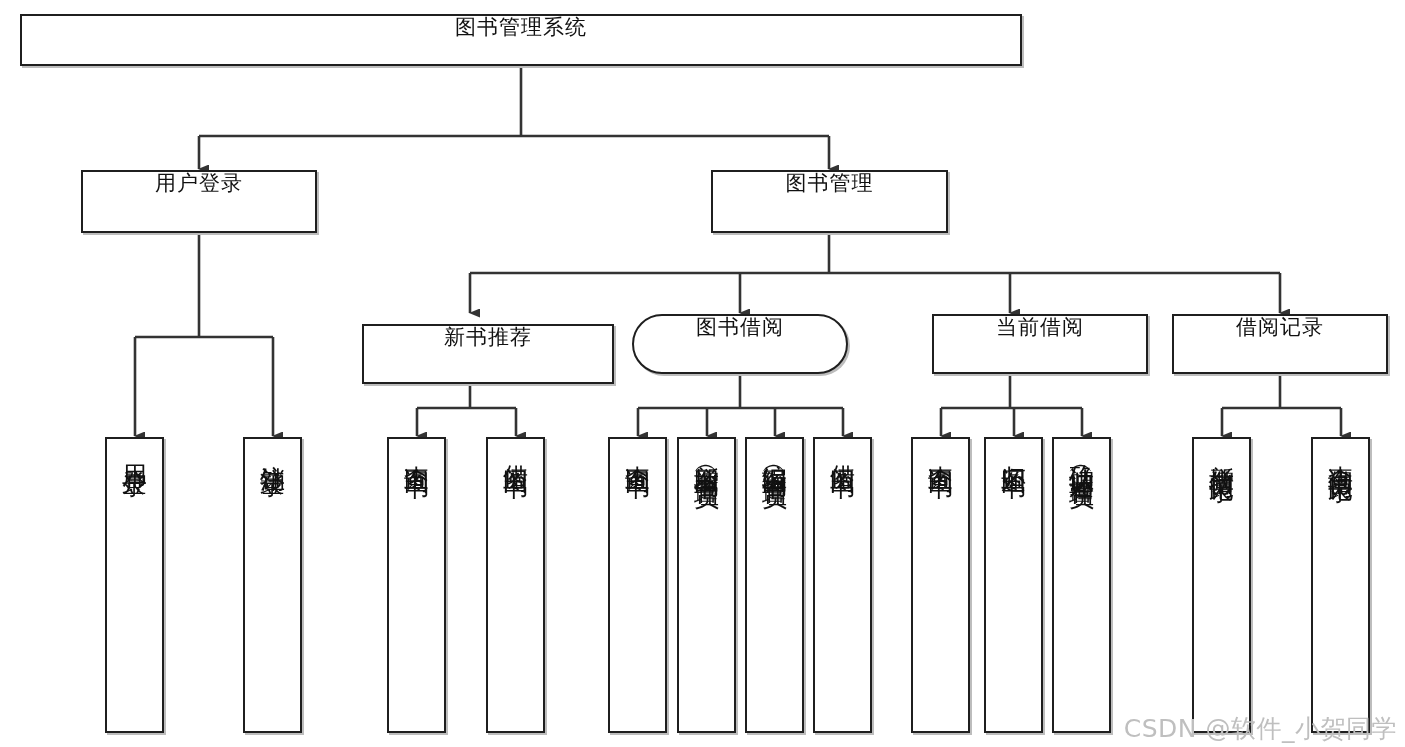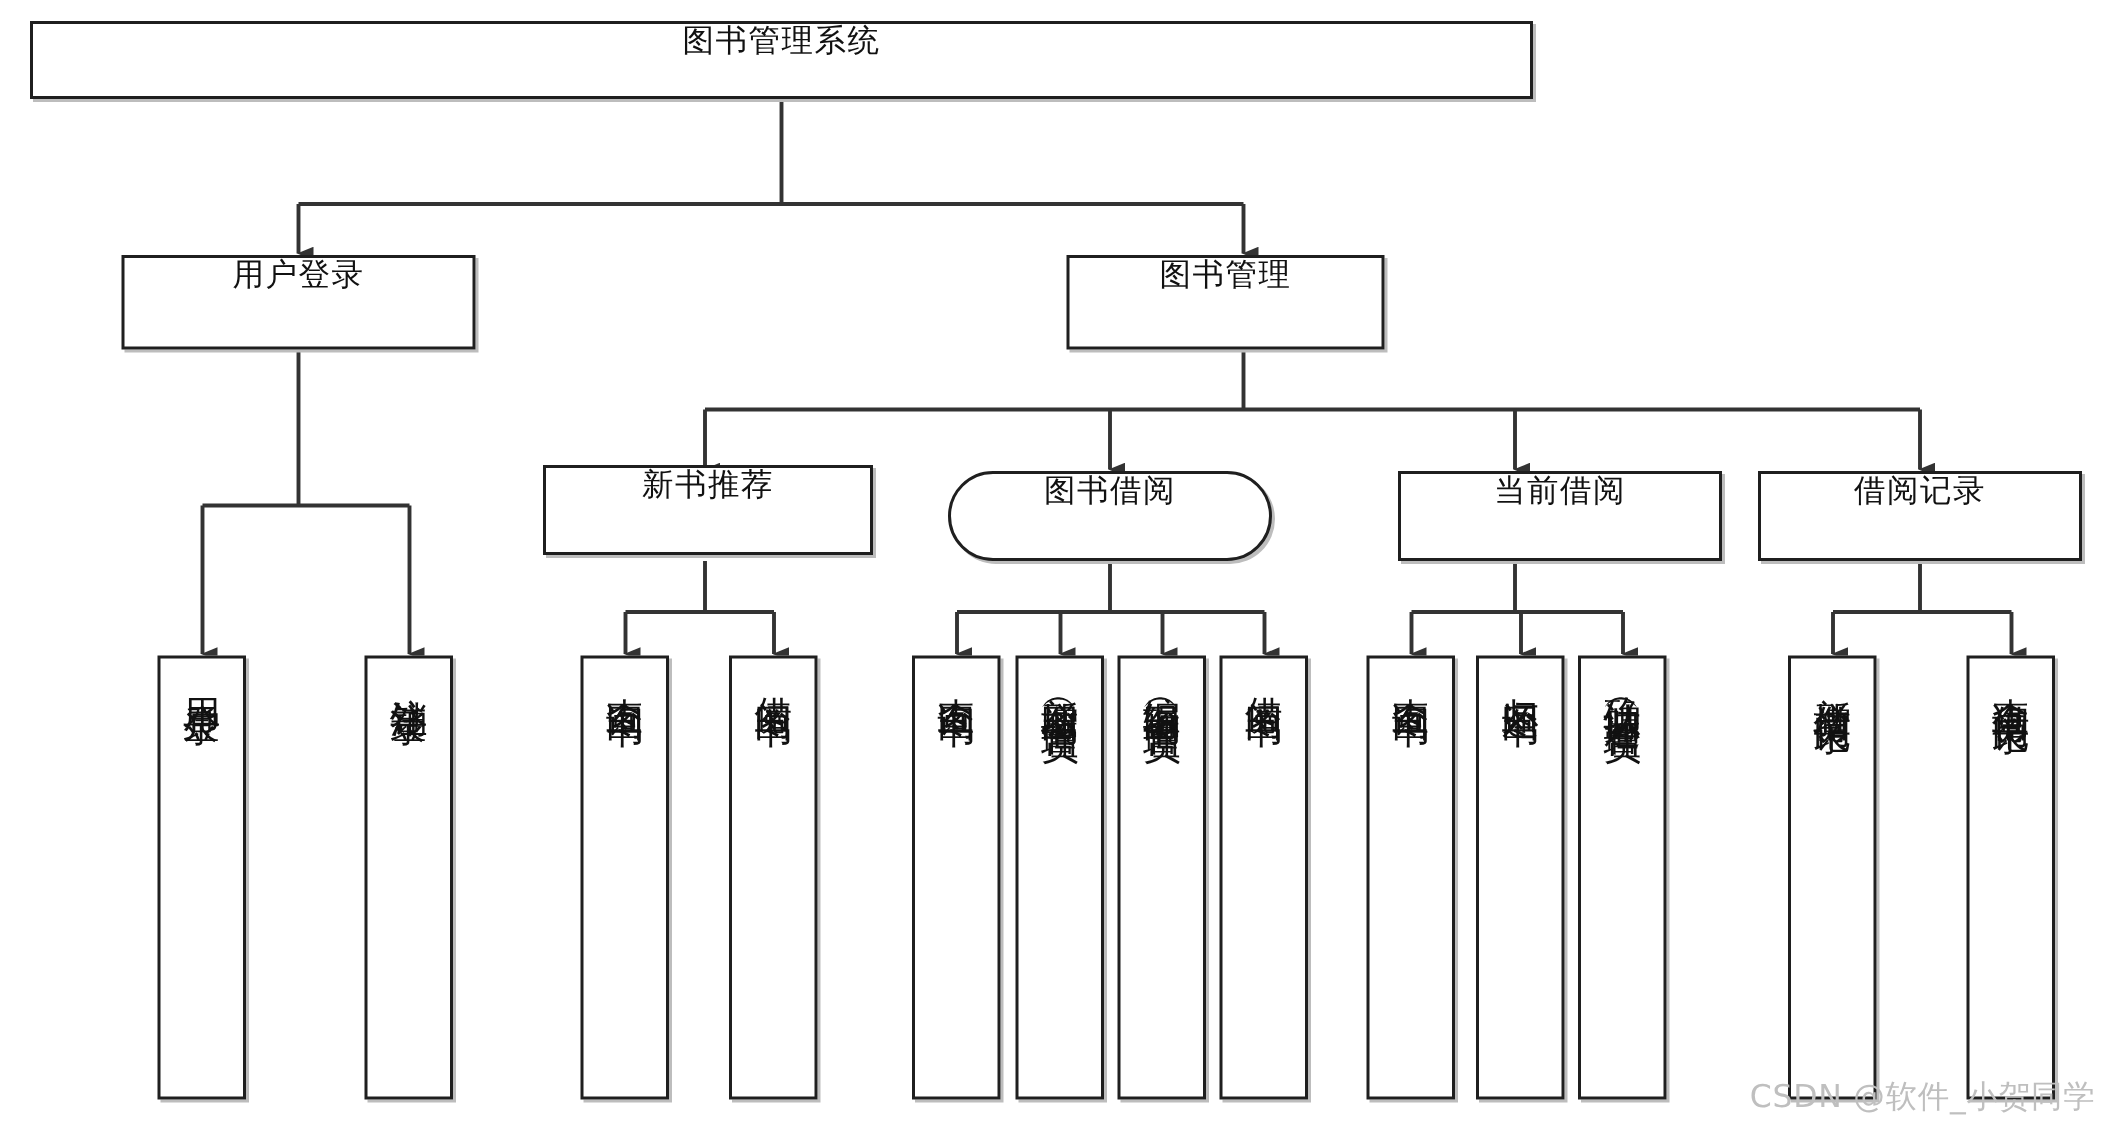--- a/index.html
+++ b/index.html
@@ -41,21 +41,21 @@
     writing-mode:vertical-rl;
     text-orientation:upright;
     font-size:25px;
     line-height:1.0;
     letter-spacing:3px;
     white-space:nowrap;
   }
   .watermark{
     position:absolute;
     right:8px;bottom:2px;
-    font-size:21px;
+    font-size:25px;
     color:#bfbfbf;
     letter-spacing:0.5px;
     white-space:nowrap;
     pointer-events:none;
   }
 </style>
 </head>
 <body>
 
 <div id="stage">
@@ -103,24 +103,24 @@
       </g>
   </svg>
 
   <div id="node-layer">
       <div class="node h root" style="left: 20px; top: 14px; width: 1002px; height: 52px;">
         <span class="lbl">图书管理系统</span>
       </div>
       <div class="node h" style="left: 81px; top: 170px; width: 236px; height: 63px;">
         <span class="lbl">用户登录</span>
       </div>
-      <div class="node h" style="left: 711px; top: 170px; width: 212px; height: 63px;">
+      <div class="node h" style="left: 711px; top: 170px; width: 237px; height: 63px;">
         <span class="lbl">图书管理</span>
       </div>
-      <div class="node h" style="left: 362px; top: 310px; width: 220px; height: 60px;">
+      <div class="node h" style="left: 362px; top: 324px; width: 252px; height: 60px;">
         <span class="lbl">新书推荐</span>
       </div>
       <div class="node h" style="left: 632px; top: 314px; width: 216px; height: 60px; border-radius: 30px;">
         <span class="lbl">图书借阅</span>
       </div>
       <div class="node h" style="left: 902px; top: 314px; width: 216px; height: 60px; margin-left: 30px;">
         <span class="lbl">当前借阅</span>
       </div>
       <div class="node h" style="left: 1172px; top: 314px; width: 216px; height: 60px;">
         <span class="lbl">借阅记录</span>

